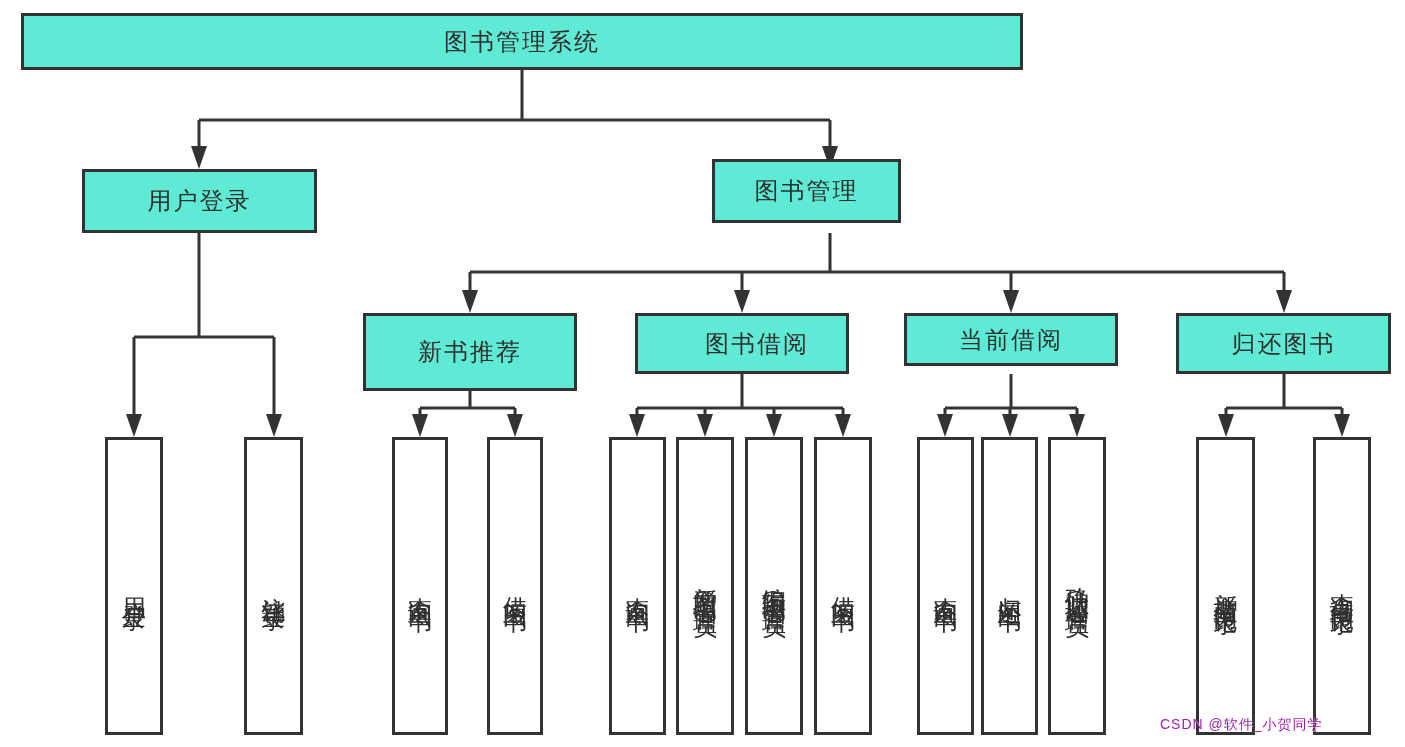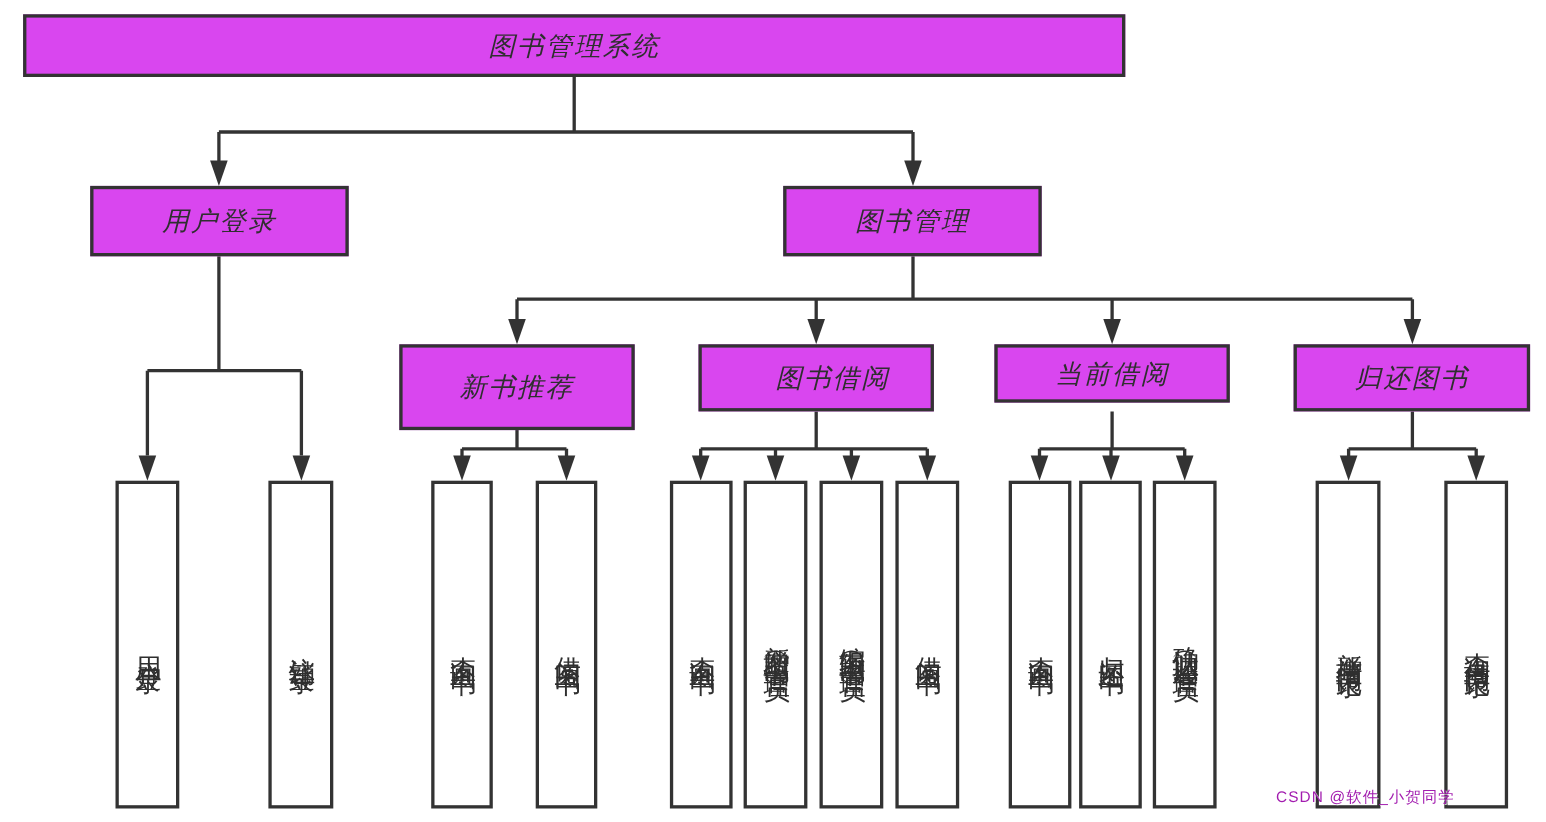--- a/index.html
+++ b/index.html
@@ -13,27 +13,26 @@
   }
   .connector-svg {
     position: absolute;
     left: 0; top: 0;
     width: 1405px; height: 747px;
     pointer-events: none;
   }
   .hbox {
     position: absolute;
     box-sizing: border-box;
-    background: #d946ef;
+    background: #5eead4;
     border: 3px solid #333333;
     display: flex;
     align-items: center;
     justify-content: center;
     z-index: 2;
-    font-style: italic;
   }
   .hlabel {
     font-size: 24px;
     color: #2f2f2f;
     letter-spacing: 2px;
     white-space: nowrap;
   }
   .vbox {
     position: absolute;
     top: 437px;
@@ -119,21 +118,21 @@
     </g>
   </svg>
 
   <div class="hbox" style="left:21px; top:13px; width:1002px; height:57px;">
     <span class="hlabel">图书管理系统</span>
   </div>
 
   <div class="hbox" style="left:82px; top:169px; width:235px; height:64px;">
     <span class="hlabel">用户登录</span>
   </div>
-  <div class="hbox" style="left:712px; top:169px; width:235px; height:64px;">
+  <div class="hbox" style="left:712px; top:159px; width:189px; height:64px;">
     <span class="hlabel">图书管理</span>
   </div>
 
   <div class="hbox" style="left:363px; top:313px; width:214px; height:78px;">
     <span class="hlabel">新书推荐</span>
   </div>
   <div class="hbox" style="left:635px; top:313px; width:214px; height:61px;padding-left:30px;">
     <span class="hlabel">图书借阅</span>
   </div>
   <div class="hbox" style="left:904px; top:313px; width:214px; height:53px;">

